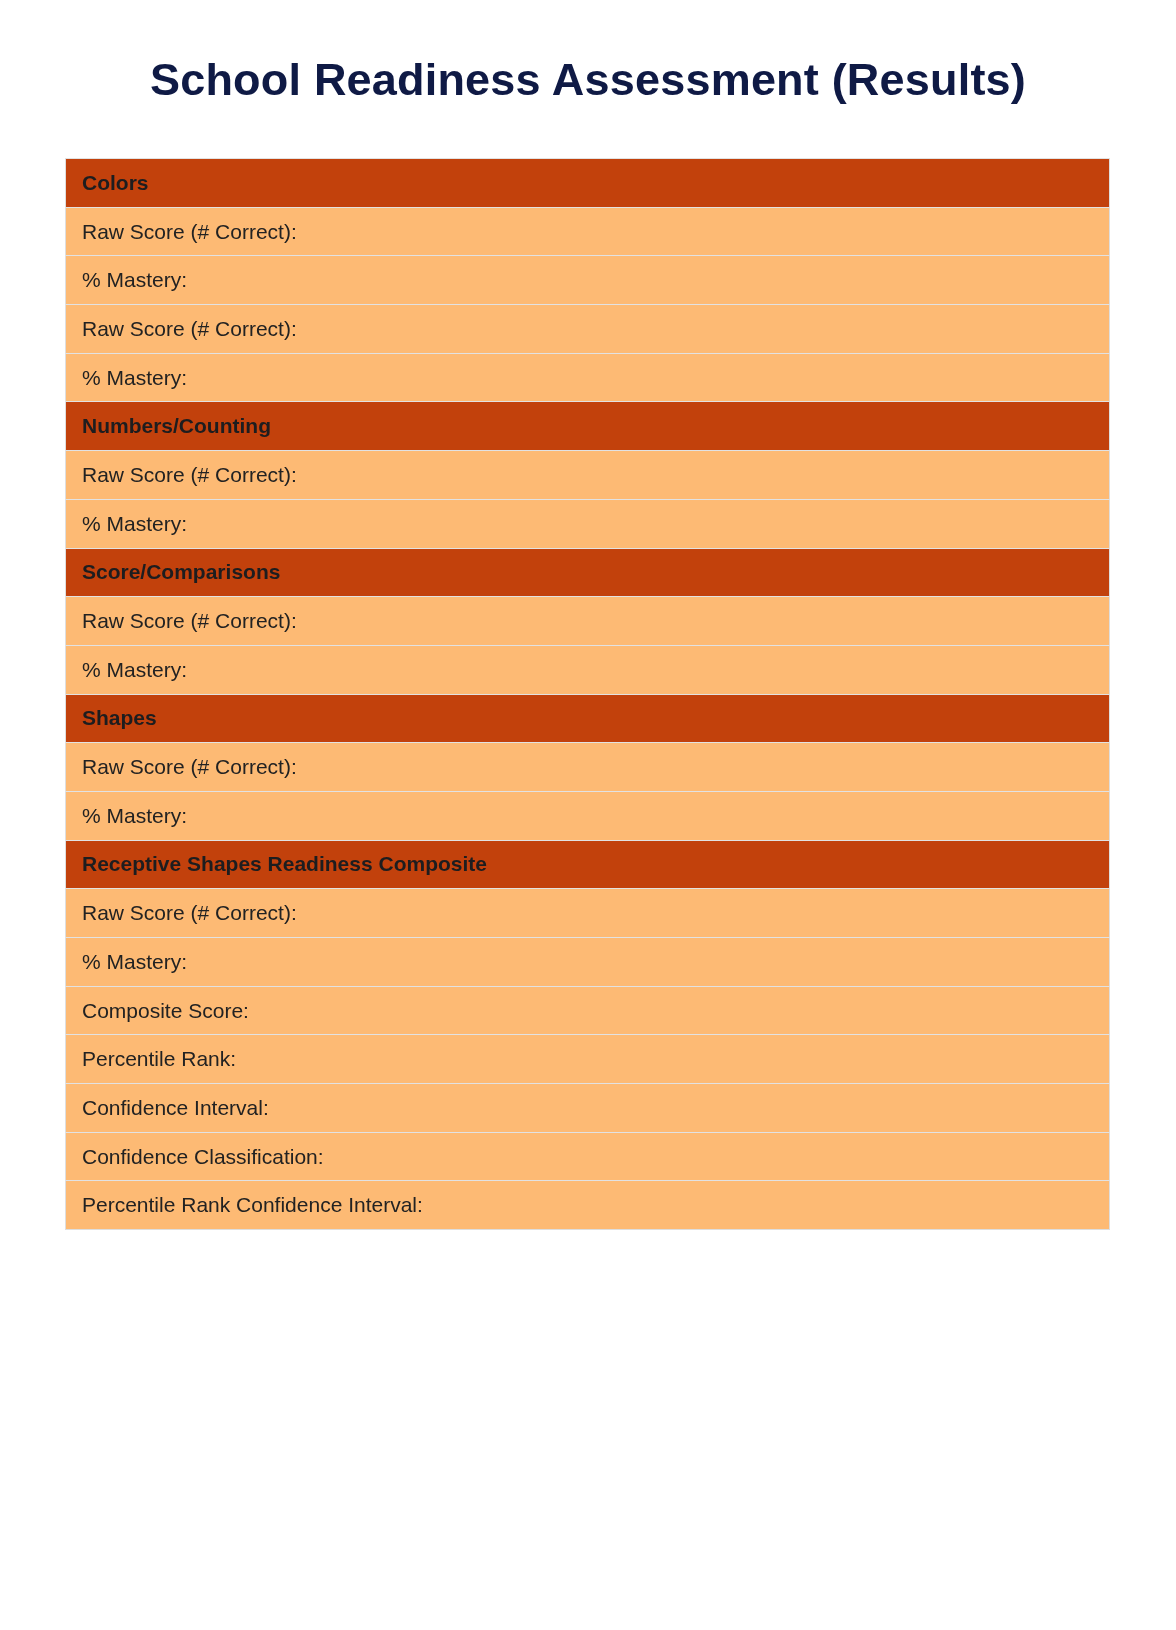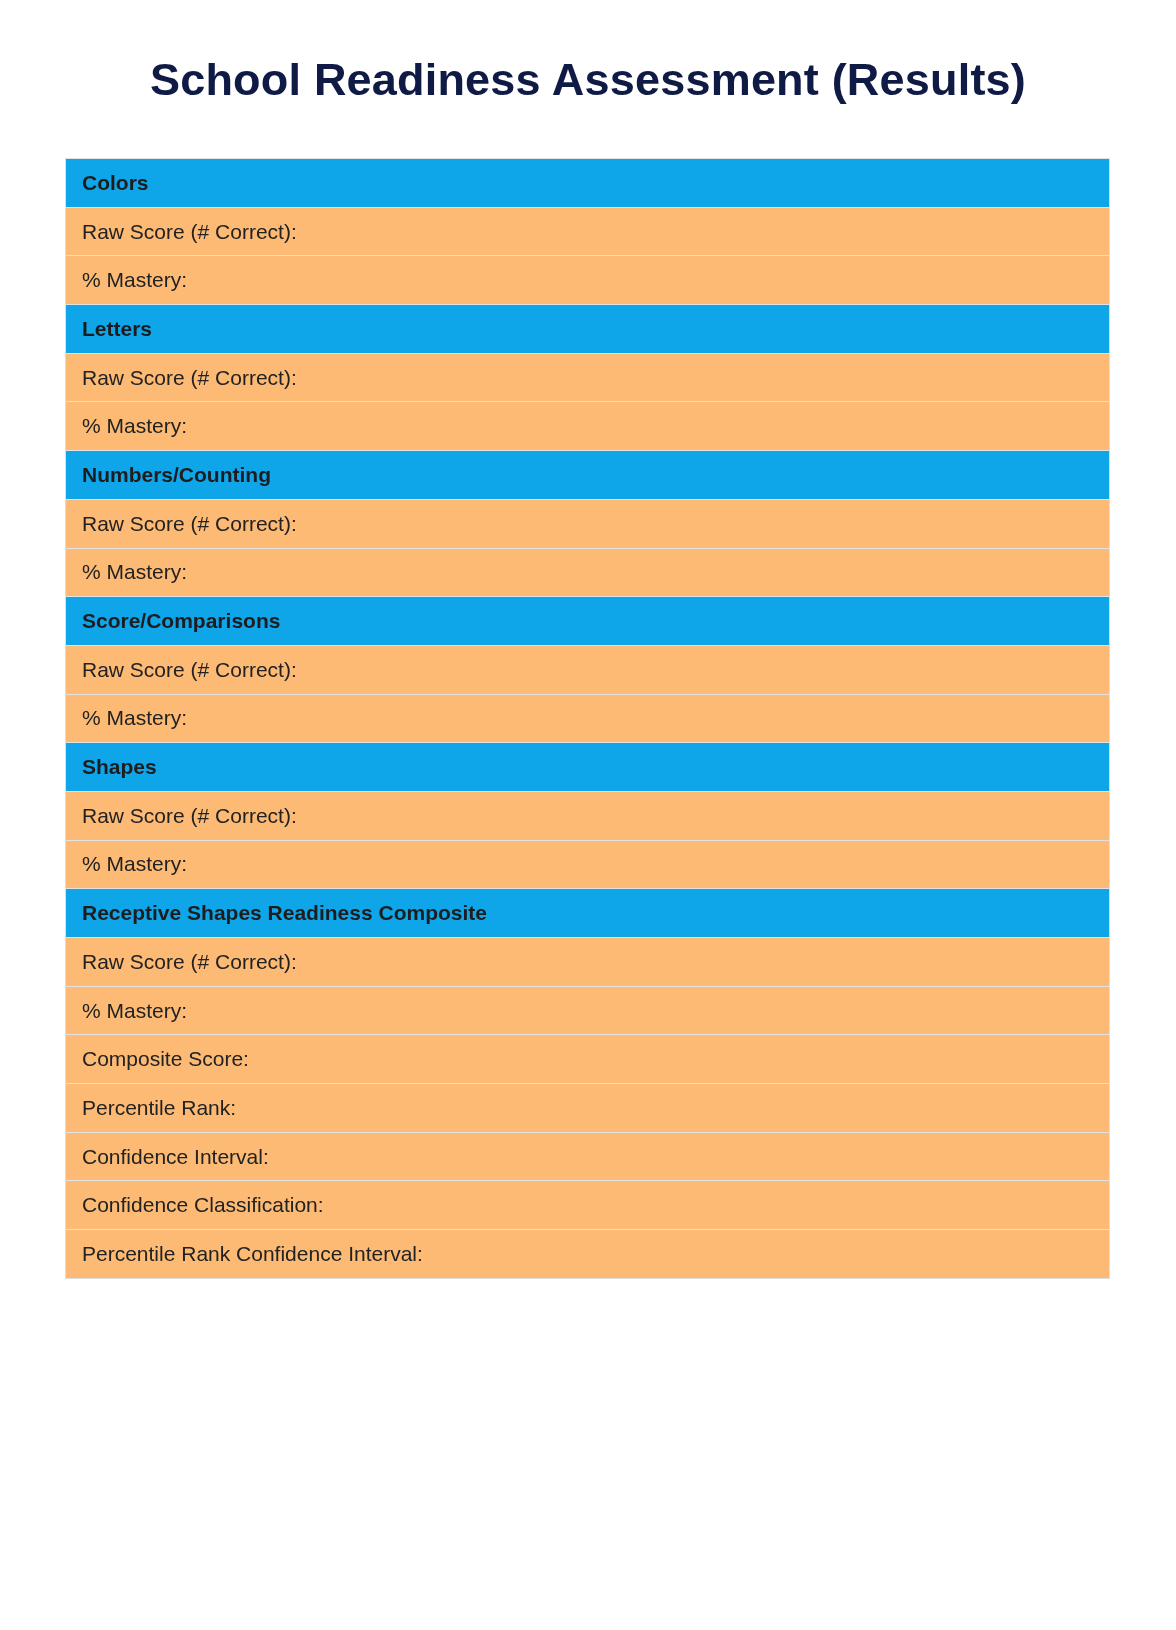--- a/index.html
+++ b/index.html
@@ -38,21 +38,21 @@
     .results-table td {
       height: 48.7px;
       padding: 0 0 0 16px;
       border-top: 1px solid #e2e2e2;
       font-size: 21px;
       line-height: 24px;
       vertical-align: middle;
       box-sizing: border-box;
     }
     .results-table tr.section td {
-      background: #0ea5e9;
+      background: #c2410c;
       font-weight: bold;
       color: #1d1d1f;
     }
     .results-table tr.field td {
       background: #fdba74;
       color: #222222;
     }
   </style>
 </head>
 <body>
@@ -65,23 +65,20 @@
     <tr class="section">
       <td>Colors</td>
     </tr>
     <tr class="field">
       <td>Raw Score (# Correct):</td>
     </tr>
     <tr class="field">
       <td>% Mastery:</td>
     </tr>
 
-    <tr class="section">
-      <td>Letters</td>
-    </tr>
     <tr class="field">
       <td>Raw Score (# Correct):</td>
     </tr>
     <tr class="field">
       <td>% Mastery:</td>
     </tr>
 
     <tr class="section">
       <td>Numbers/Counting</td>
     </tr>

